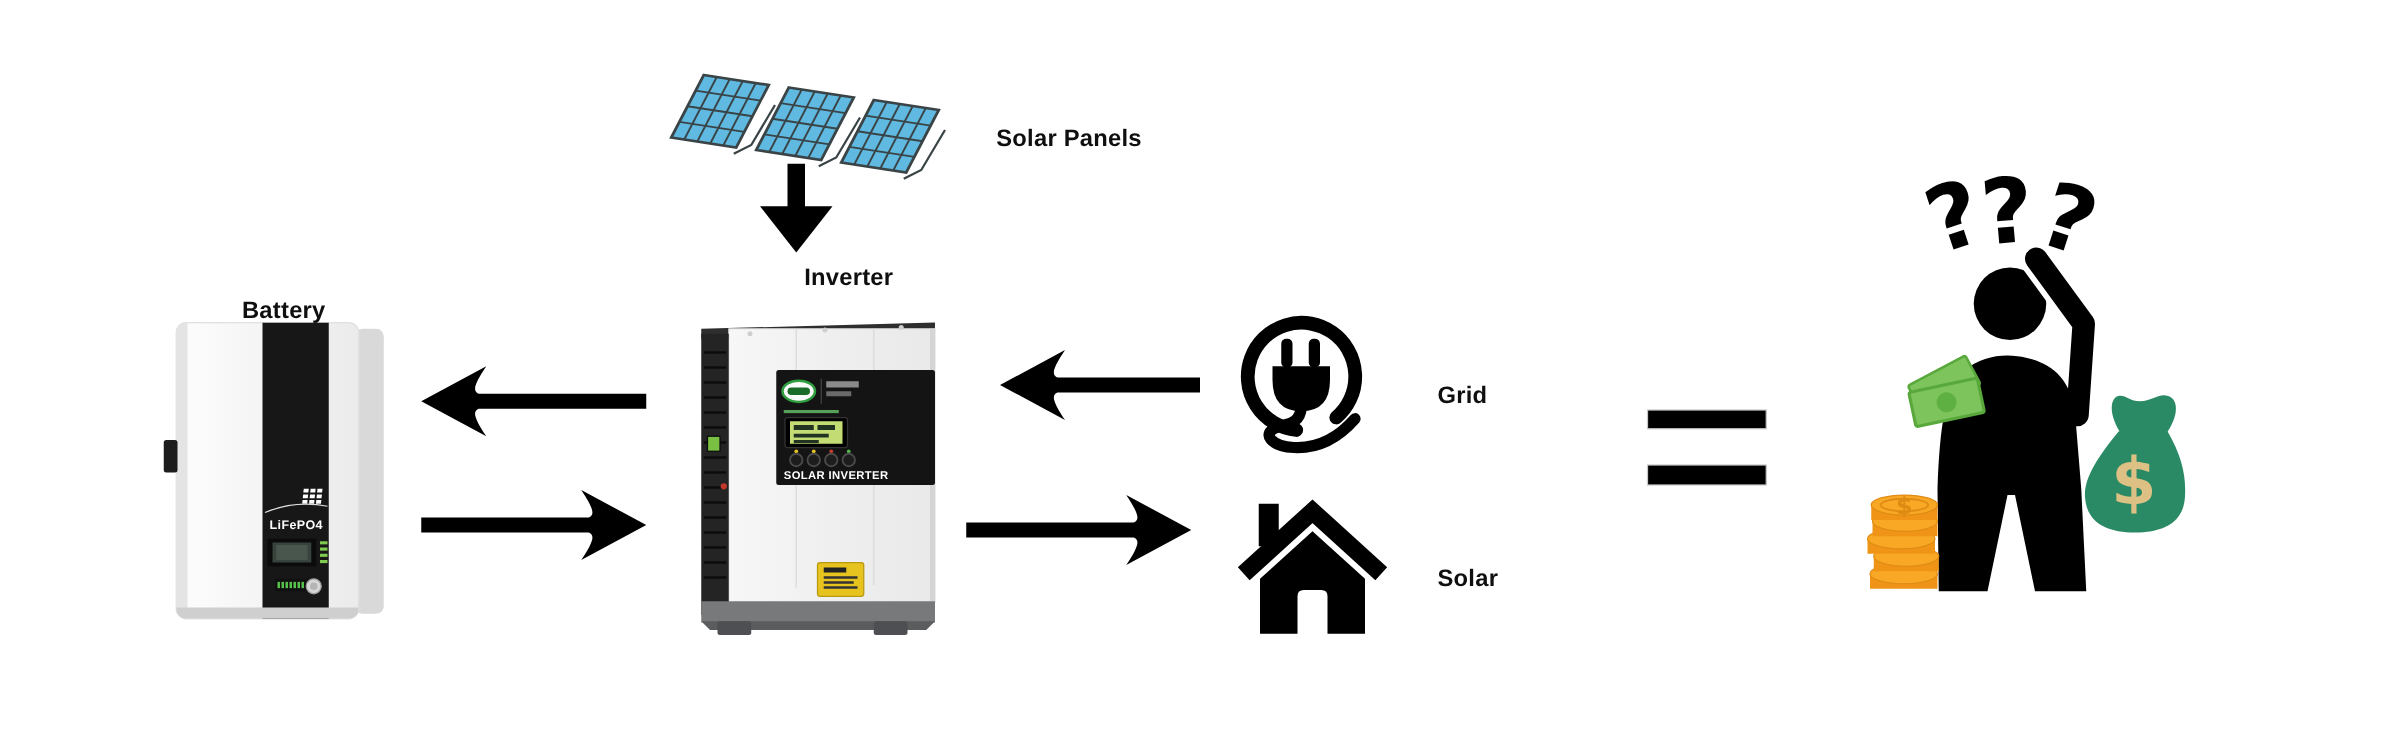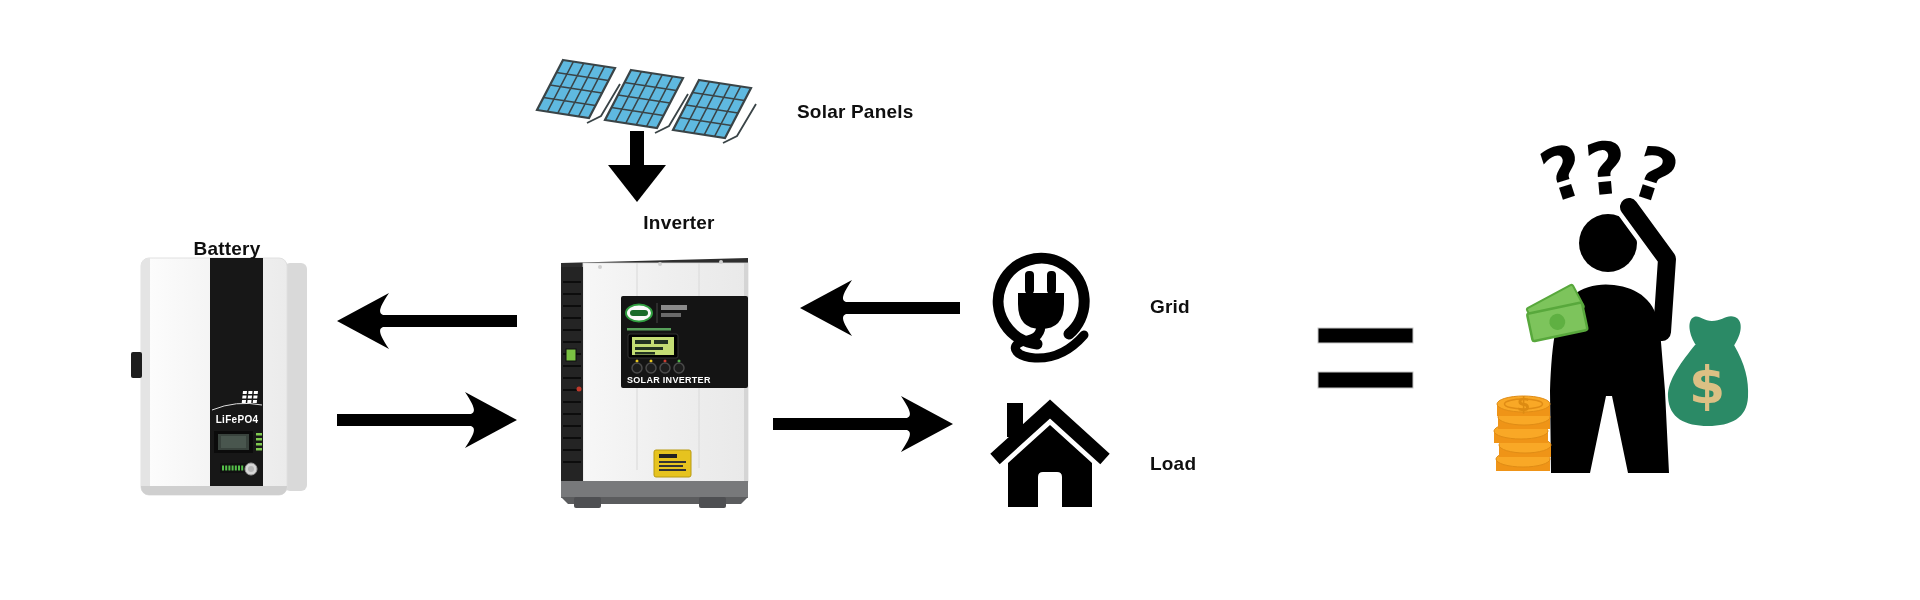--- a/index.html
+++ b/index.html
@@ -213,15 +213,15 @@
     <g fill="#2b8a66">
       <path d="M1697,347 C1688,334 1687,320 1694,317 C1700,315 1703,321 1712,321 C1722,321 1727,314 1735,317 C1743,320 1743,333 1733,347 Z"></path>
       <path d="M1695,345 L1734,345 C1745,364 1749,380 1748,397 C1747,418 1731,426 1708,426 C1685,426 1669,418 1668,397 C1667,380 1683,360 1695,345 Z"></path>
       <text class="dollar" x="1707" y="403" text-anchor="middle" font-size="52" fill="#dcc084">$</text>
     </g>
   </svg>
 
   <div class="label" style="left:797px;top:101px;">Solar Panels</div>
   <div class="label center" style="left:227px;top:222px;margin-top:16px;">Battery</div>
   <div class="label center" style="left:679px;top:212px;">Inverter</div>
-  <div class="label" style="left:1150px;top:296px;">Grid</div>
-  <div class="label" style="left:1150px;top:453px;">Load</div>
+  <div class="label" style="left:1150px;top:306px;">Grid</div>
+  <div class="label" style="left:1150px;top:453px;">Solar</div>
 </div>
 
 </body></html>

